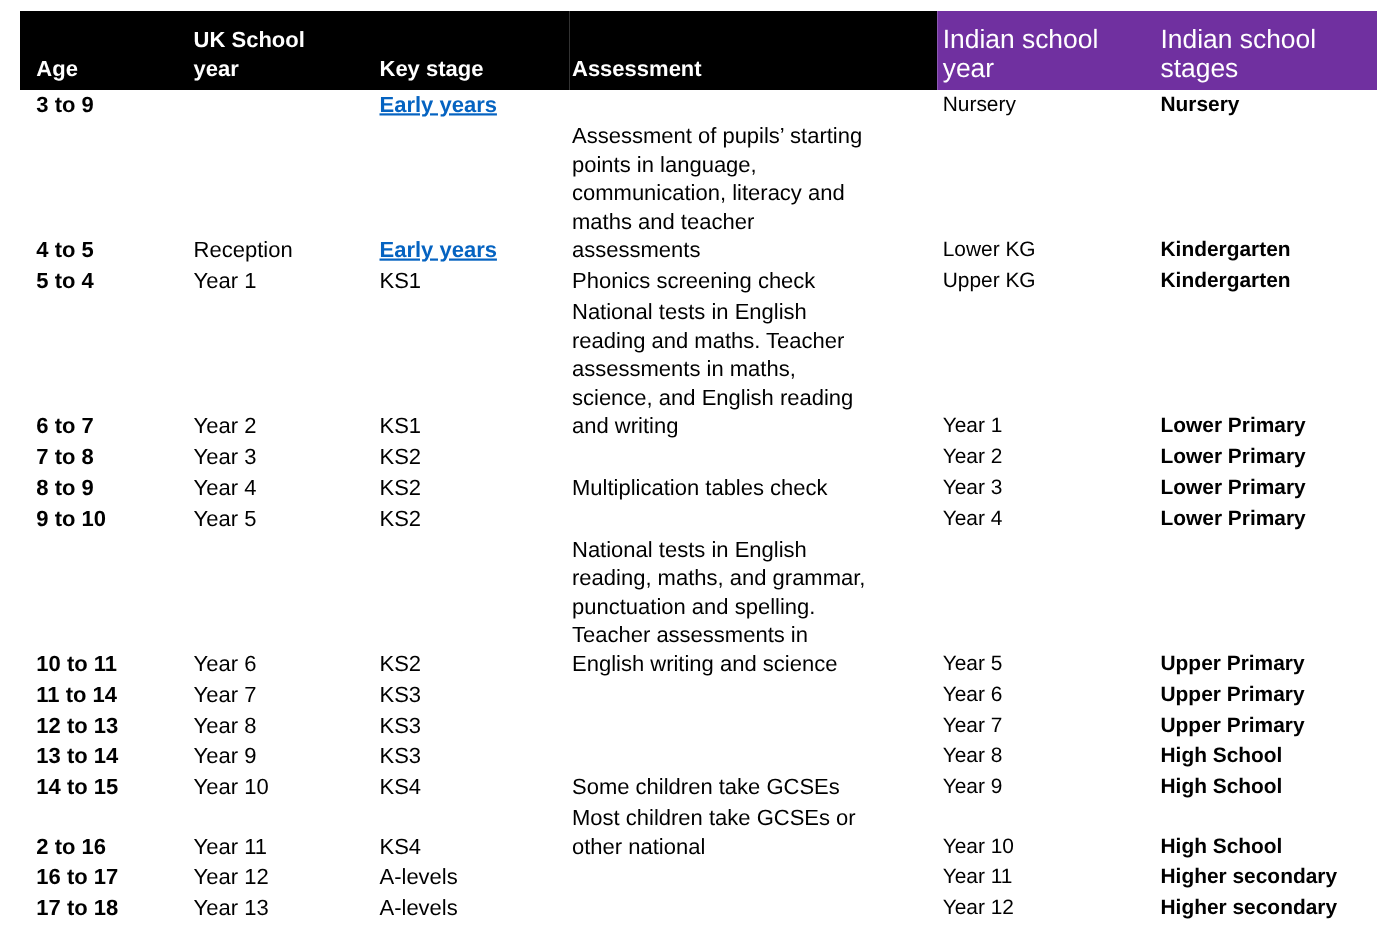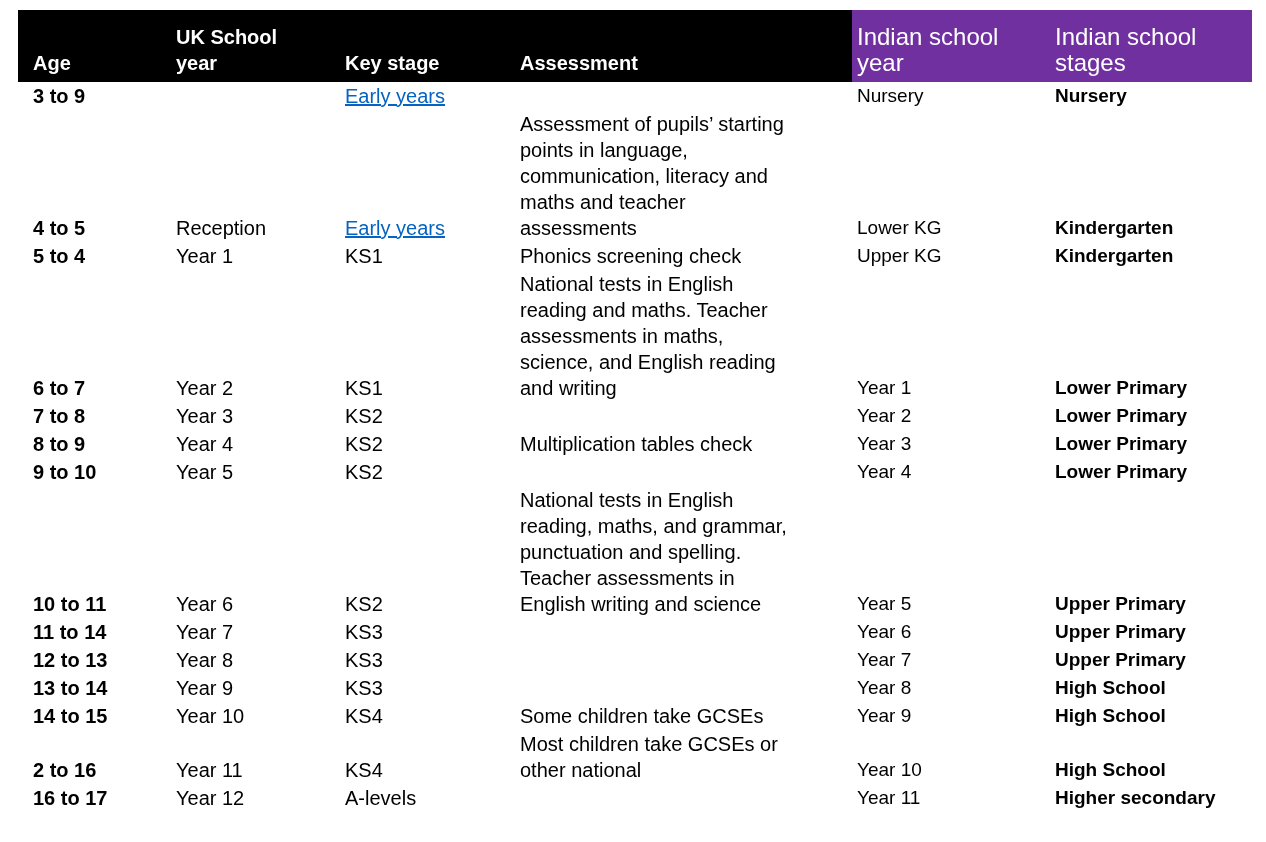--- a/index.html
+++ b/index.html
@@ -55,20 +55,21 @@
   .col-in-year    { padding-left: 5px;  font-size: 19px; }
   .col-in-stage   { padding-left: 5px;  font-size: 19px; font-weight: bold; }
 
   th.col-age { font-weight: bold; }
   th.col-in-year, th.col-in-stage { font-size: 24px; font-weight: normal; }
 
   a.link {
     color: var(--link-color, #0563c1);
     text-decoration: underline;
     cursor: pointer;
+    font-weight: bold;
   }
 </style>
 </head>
 <body>
 
 <div class="page">
   <table class="school-table">
     <colgroup>
       <col class="c-age">
       <col class="c-uk-year">
@@ -208,15 +209,23 @@
     <td class="col-in-stage">High School</td>
   </tr>
         <tr>
     <td class="col-age">16 to 17</td>
     <td class="col-uk-year">Year 12</td>
     <td class="col-key-stage">A-levels</td>
     <td class="col-assessment"></td>
     <td class="col-in-year">Year 11</td>
     <td class="col-in-stage">Higher secondary</td>
   </tr>
+        <tr>
+    <td class="col-age">17 to 18</td>
+    <td class="col-uk-year">Year 13</td>
+    <td class="col-key-stage">A-levels</td>
+    <td class="col-assessment"></td>
+    <td class="col-in-year">Year 12</td>
+    <td class="col-in-stage">Higher secondary</td>
+  </tr>
       </tbody>
   </table>
 </div>
 
 </body></html>

